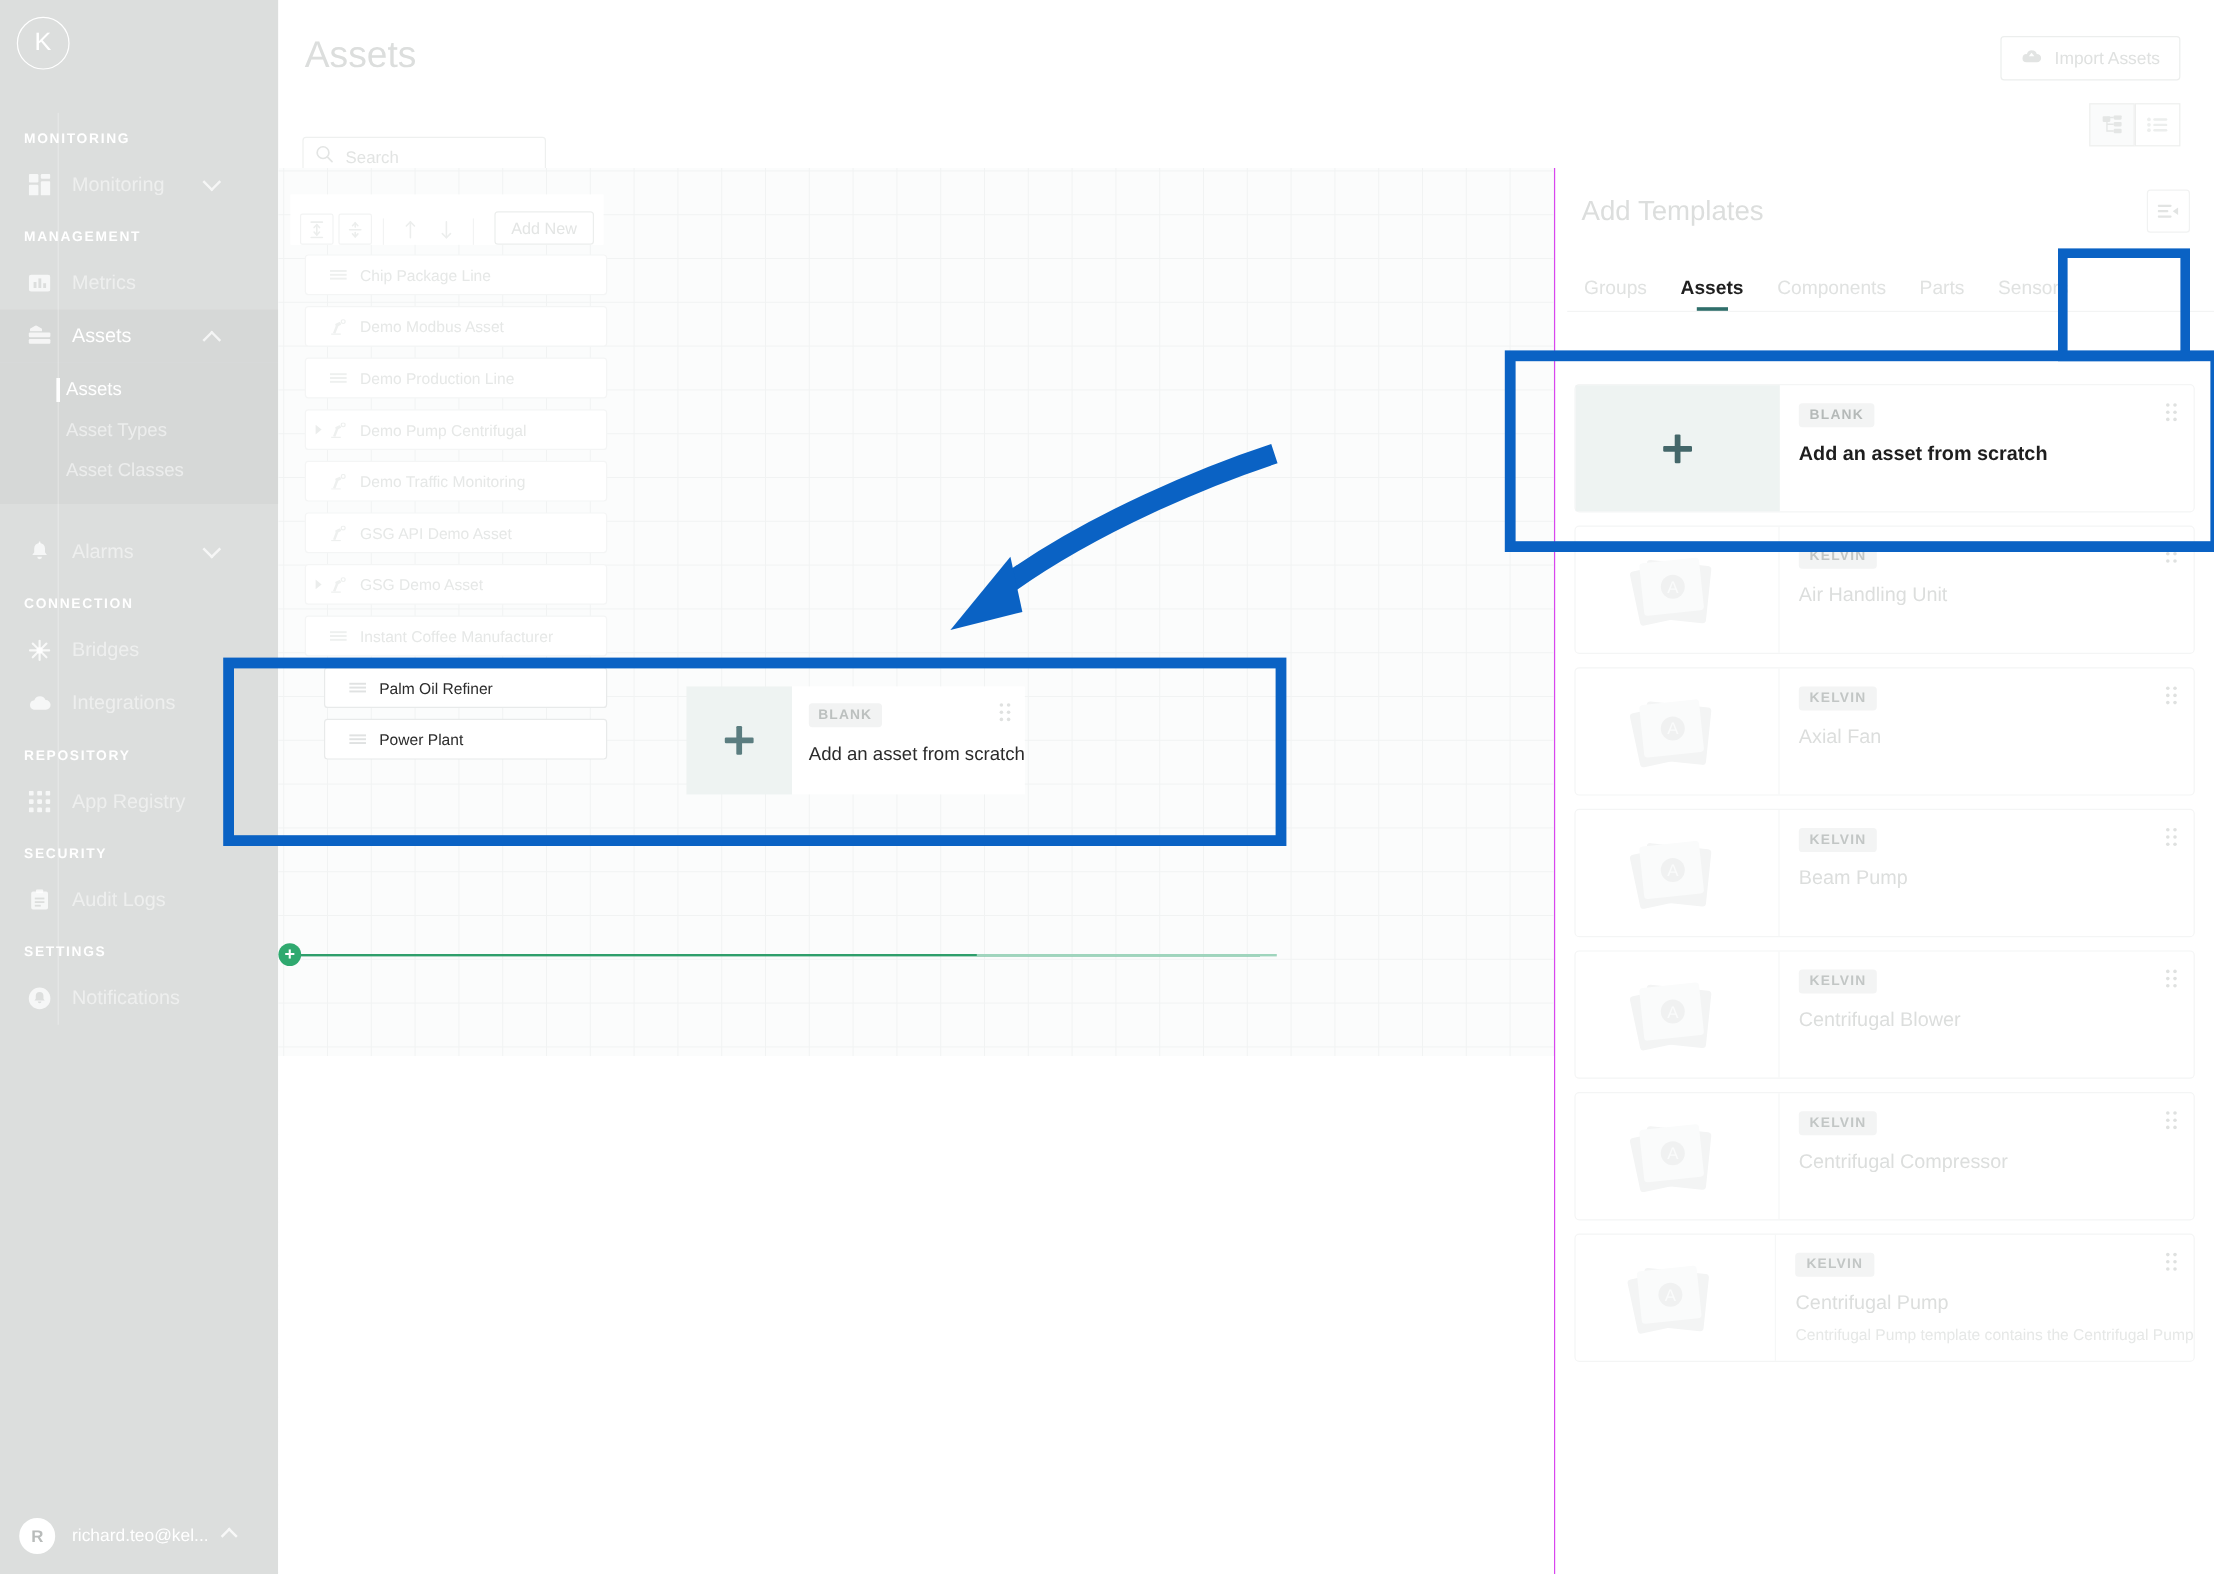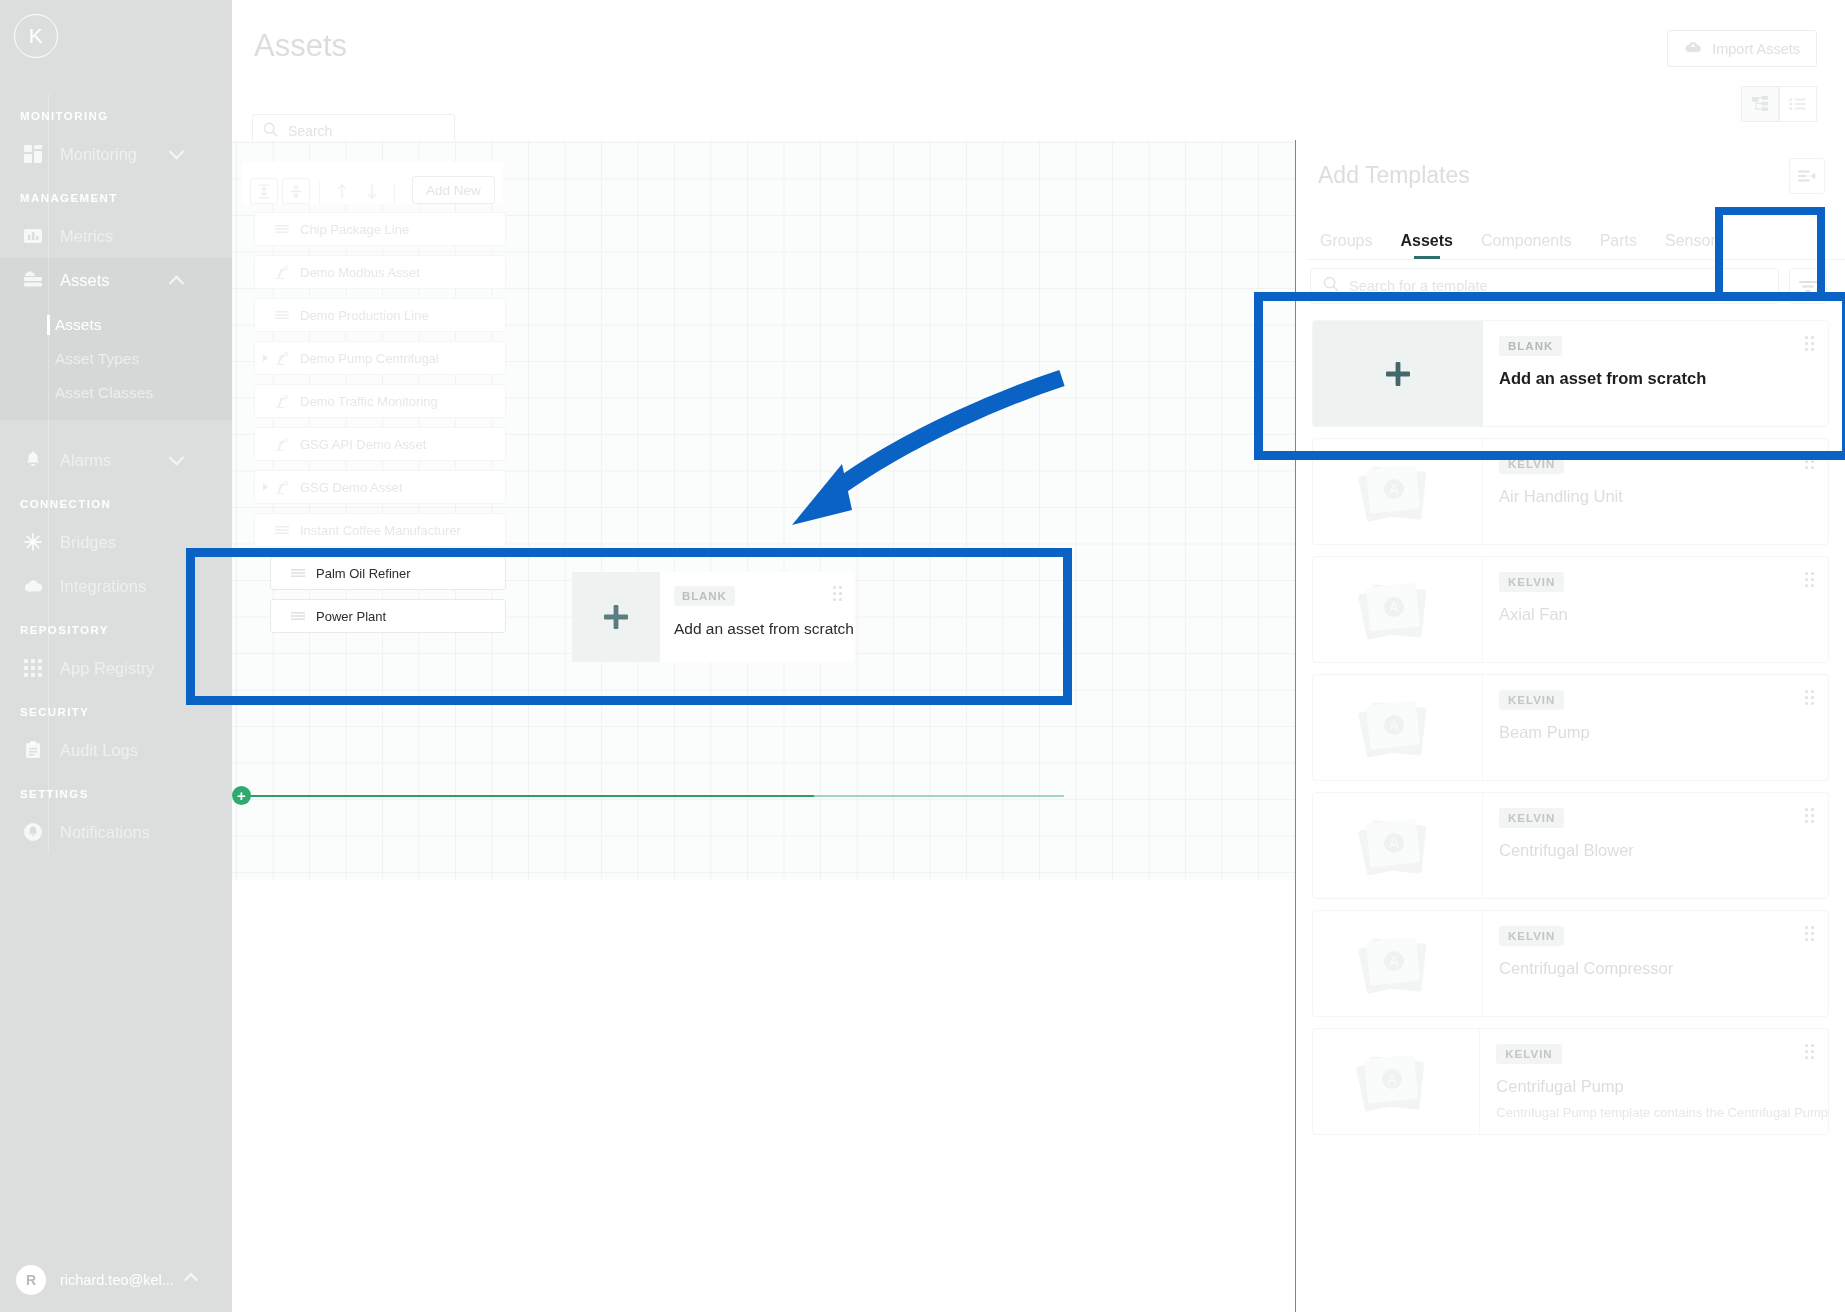--- a/index.html
+++ b/index.html
@@ -678,40 +678,20 @@
       </div>
 
       <div class="rp-tabs">
         <div class="rp-tab">Groups</div>
         <div class="rp-tab active">Assets</div>
         <div class="rp-tab">Components</div>
         <div class="rp-tab">Parts</div>
         <div class="rp-tab">Sensors</div>
       </div>
 
-      <div class="rp-search-row">
-        <div class="rp-search">
-          <span>
-            <svg width="16" height="16" viewBox="0 0 16 16">
-                <circle cx="6.6" cy="6.6" r="5.2" fill="none" stroke="#e3e5e4" stroke-width="1.5"></circle>
-                <line x1="10.4" y1="10.4" x2="14.6" y2="14.6" stroke="#e3e5e4" stroke-width="1.5" stroke-linecap="round"></line>
-              </svg>
-          </span>
-          <span class="ph">Search for a template</span>
-        </div>
-        <div class="rp-filter">
-          <svg width="18" height="13" viewBox="0 0 18 13">
-              <g fill="#dfe1e0">
-                <rect x="0" y="1" width="18" height="2" rx="1"></rect>
-                <rect x="3" y="5.5" width="12" height="2" rx="1"></rect>
-                <rect x="6" y="10" width="6" height="2" rx="1"></rect>
-              </g>
-            </svg>
-        </div>
-      </div>
 
       <div class="tpl-list">
 
         <div class="tpl-card">
           <div class="tpl-thumb blank">
             <svg width="30" height="30" viewBox="0 0 30 30">
                 <g fill="#44676a">
                   <rect x="12.6" y="3" width="4.8" height="24" rx="1"></rect>
                   <rect x="3" y="12.6" width="24" height="4.8" rx="1"></rect>
                 </g>

